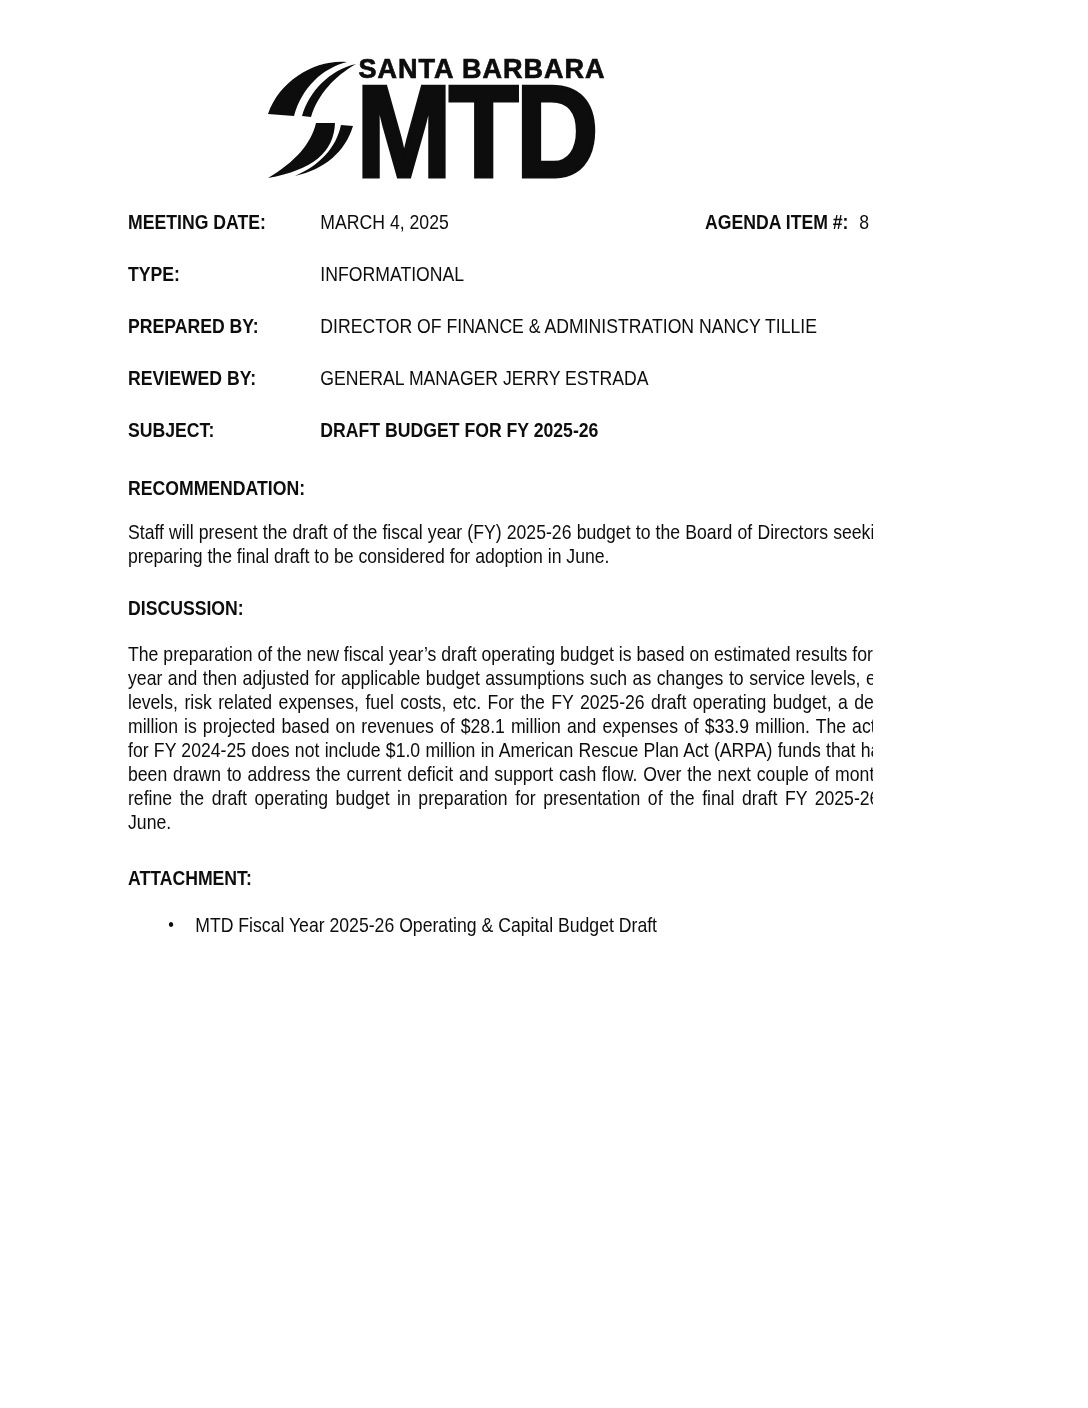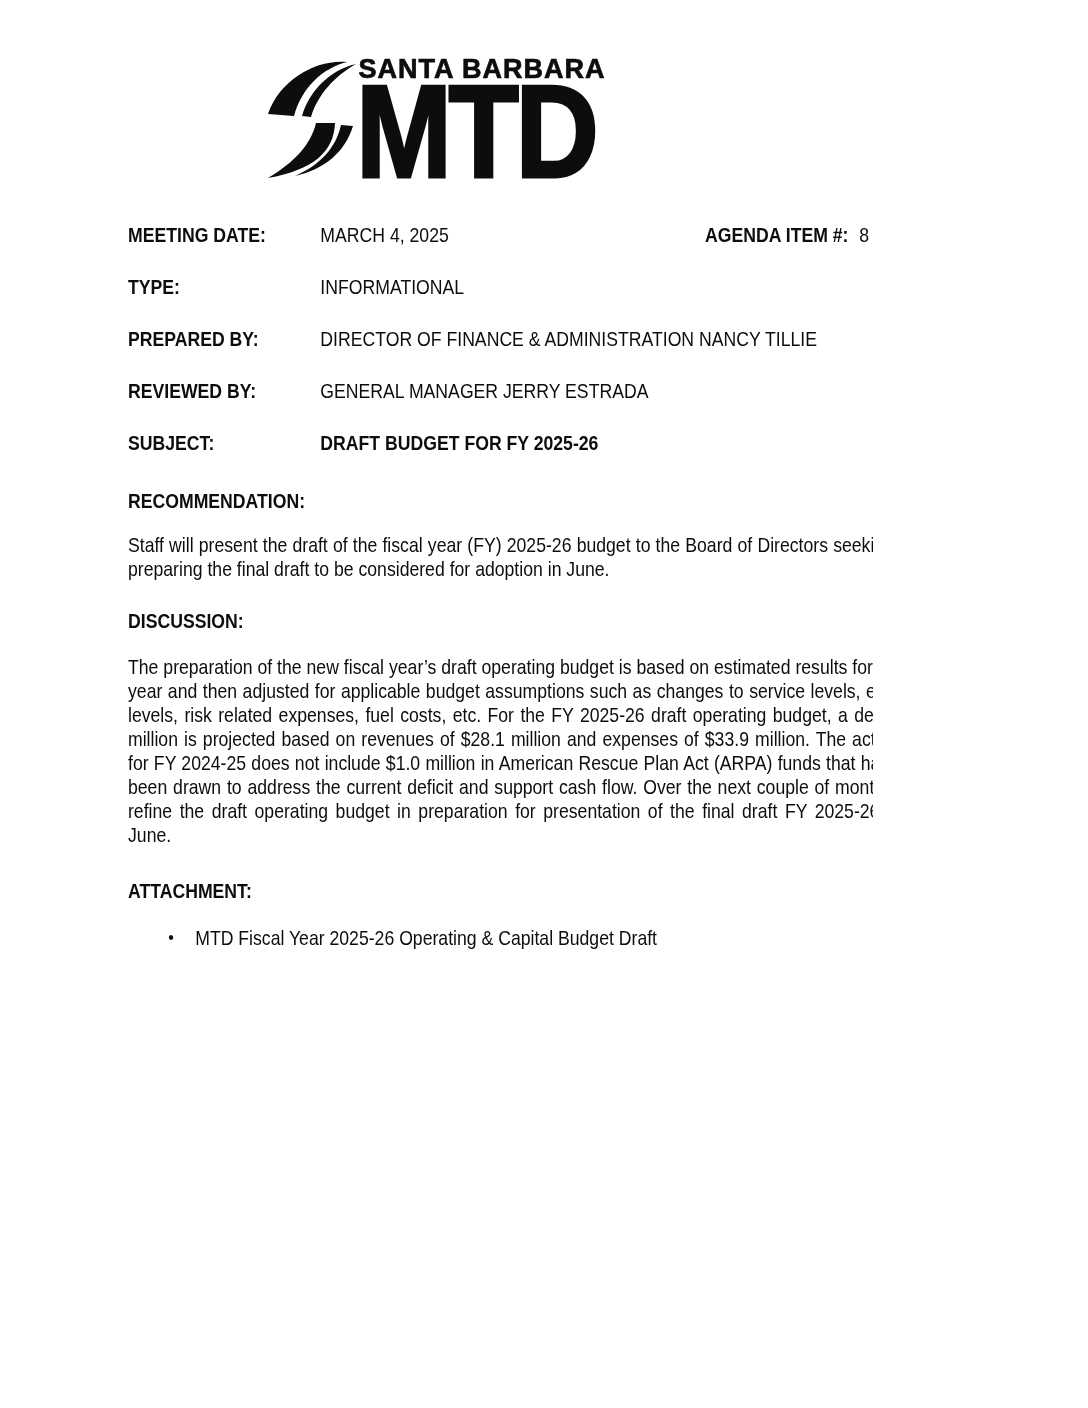--- a/index.html
+++ b/index.html
@@ -59,21 +59,21 @@
     transform:scaleX(0.84);
   }
 
   
   .doc { margin-left:128px; width:834px; }
   .cond {                       
     transform:scaleX(0.84);
     transform-origin:0 0;
     width:993px;
   }
-  .meta { margin-top:37px; }
+  .meta { margin-top:24px; }
   .meta-row {
     position:relative;
     display:flex;
     height:24px;
     line-height:24px;
     margin-bottom:28px;
     font-size:21px;
     white-space:nowrap;
   }
   .meta-row:last-child { margin-bottom:0; }

